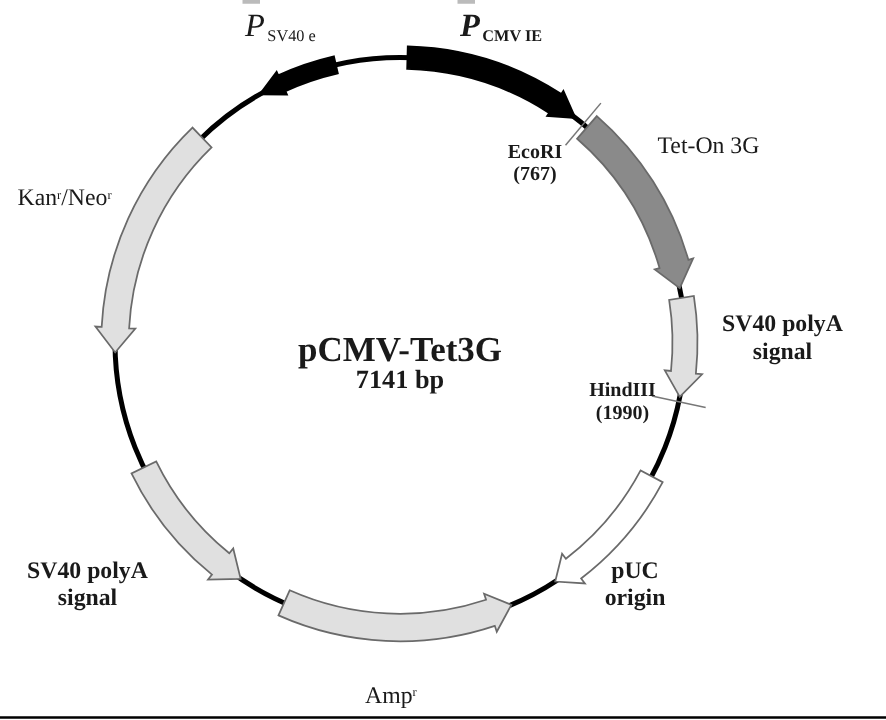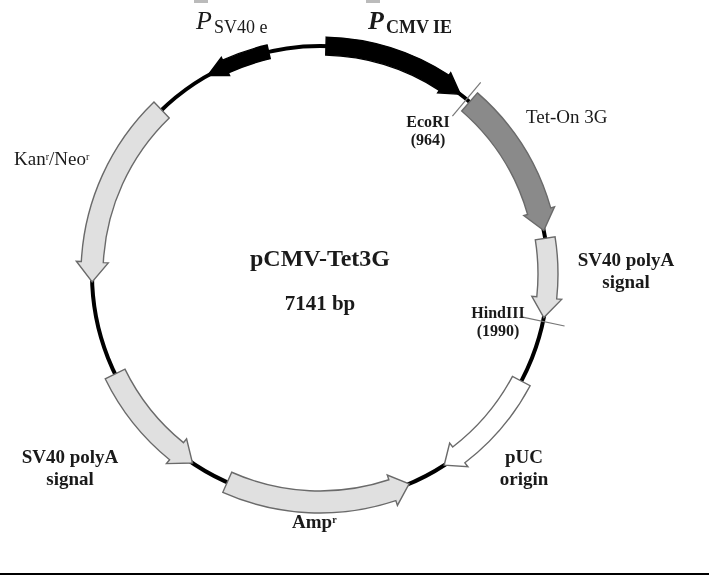--- a/index.html
+++ b/index.html
@@ -3,23 +3,23 @@
 <meta charset="utf-8">
 <style>
   html, body { margin: 0; padding: 0; background: #ffffff; }
   body { width: 709px; height: 576px; position: relative; overflow: hidden;
          font-family: "Liberation Serif", "DejaVu Serif", serif; color: #1a1a1a; }
   #map { position: absolute; left: 0; top: 0; width: 709px; height: 576px; }
   .lbl { position: absolute; font-size: 19px; line-height: 22px; white-space: nowrap; }
   .lbl.center { text-align: center; font-weight: bold; }
   .small { font-size: 16px; line-height: 18px; }
   .promoter-p { font-style: italic; font-size: 26px; }
-  .promoter-sub { font-size: 18px; position: relative; top: 4px; margin-left: 2px; }
+  .promoter-sub { font-size: 13px; position: relative; top: 4px; margin-left: 2px; }
   sup { font-size: 10px; vertical-align: top; position: relative; top: -2px; }
-  .title { font-size: 24px; }
+  .title { font-size: 28px; margin-top: 23px; }
   .size { font-size: 21px; }
   .bottom-rule { position: absolute; left: 0; top: 573px; width: 709px; height: 2px; background: #000; }
   .top-ghost { position: absolute; top: 0; height: 3px; background: #bbb; }
 </style>
 </head>
 <body>
 
 <svg id="map" viewBox="0 0 709 576" xmlns="http://www.w3.org/2000/svg">
     <circle cx="320" cy="274" r="228" fill="none" stroke="#000000" stroke-width="4"></circle>
     <path d="M326.20393674896593,37.08121398079294 A237,237 0 0 1 449.0794512985615,75.23507539693452 L450.7133684036065,72.71906369309826 L460.3708163742501,94.33354817766738 L437.6420315632459,92.84715732378842 L439.27594866829094,90.33114561995217 A219,219 0 0 0 325.7327516794242,55.07504583035296 Z" fill="#000000" stroke="#000000" stroke-width="1.4" stroke-linejoin="miter"></path>
@@ -36,41 +36,41 @@
 
 <div class="lbl" style="left:196px; top:10px;">
   <span class="promoter-p">P</span><span class="promoter-sub">SV40 e</span>
 </div>
 <div class="lbl" style="left:368px; top:10px;font-weight:bold;">
   <span class="promoter-p">P</span><span class="promoter-sub">CMV IE</span>
 </div>
 
 <div class="lbl center small" style="left:396px; top:113px; width:64px;">
   <div>EcoRI</div>
-  <div>(964)</div>
+  <div>(767)</div>
 </div>
 
 <div class="lbl" style="left:526px; top:106px;">Tet-On 3G</div>
 
 <div class="lbl center" style="left:566px; top:249px; width:120px;">
   <div>SV40 polyA</div>
   <div>signal</div>
 </div>
 
 <div class="lbl center small" style="left:462px; top:304px; width:72px;">
   <div>HindIII</div>
   <div>(1990)</div>
 </div>
 
-<div class="lbl center" style="left:492px; top:446px; width:64px;">
+<div class="lbl center" style="left:476px; top:446px; width:64px;">
   <div>pUC</div>
   <div>origin</div>
 </div>
 
-<div class="lbl" style="left:292px; top:511px;font-weight:bold;">
+<div class="lbl" style="left:292px; top:546px;">
   <span>Amp</span><sup>r</sup>
 </div>
 
 <div class="lbl center" style="left:8px; top:446px; width:124px;">
   <div>SV40 polyA</div>
   <div>signal</div>
 </div>
 
 <div class="lbl" style="left:14px; top:148px;text-align:center;">
   <span>Kan</span><sup>r</sup><span>/Neo</span><sup>r</sup>

